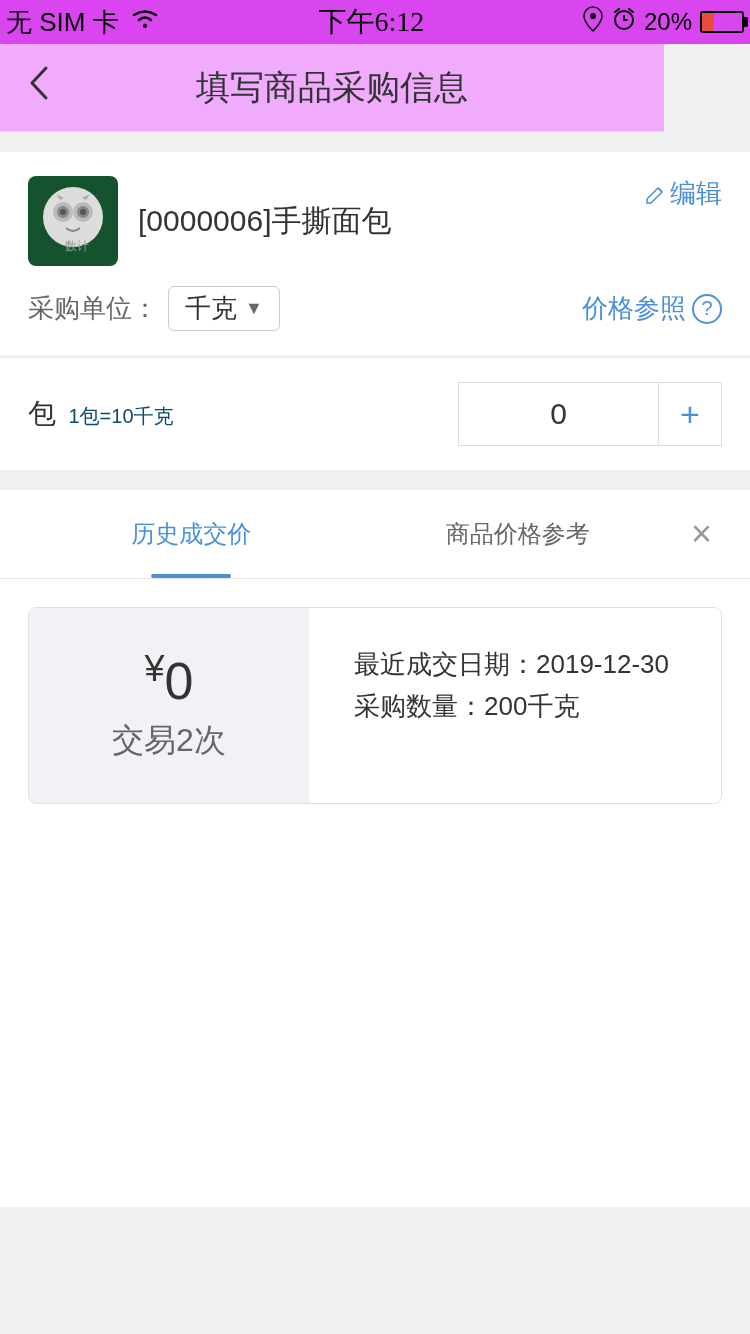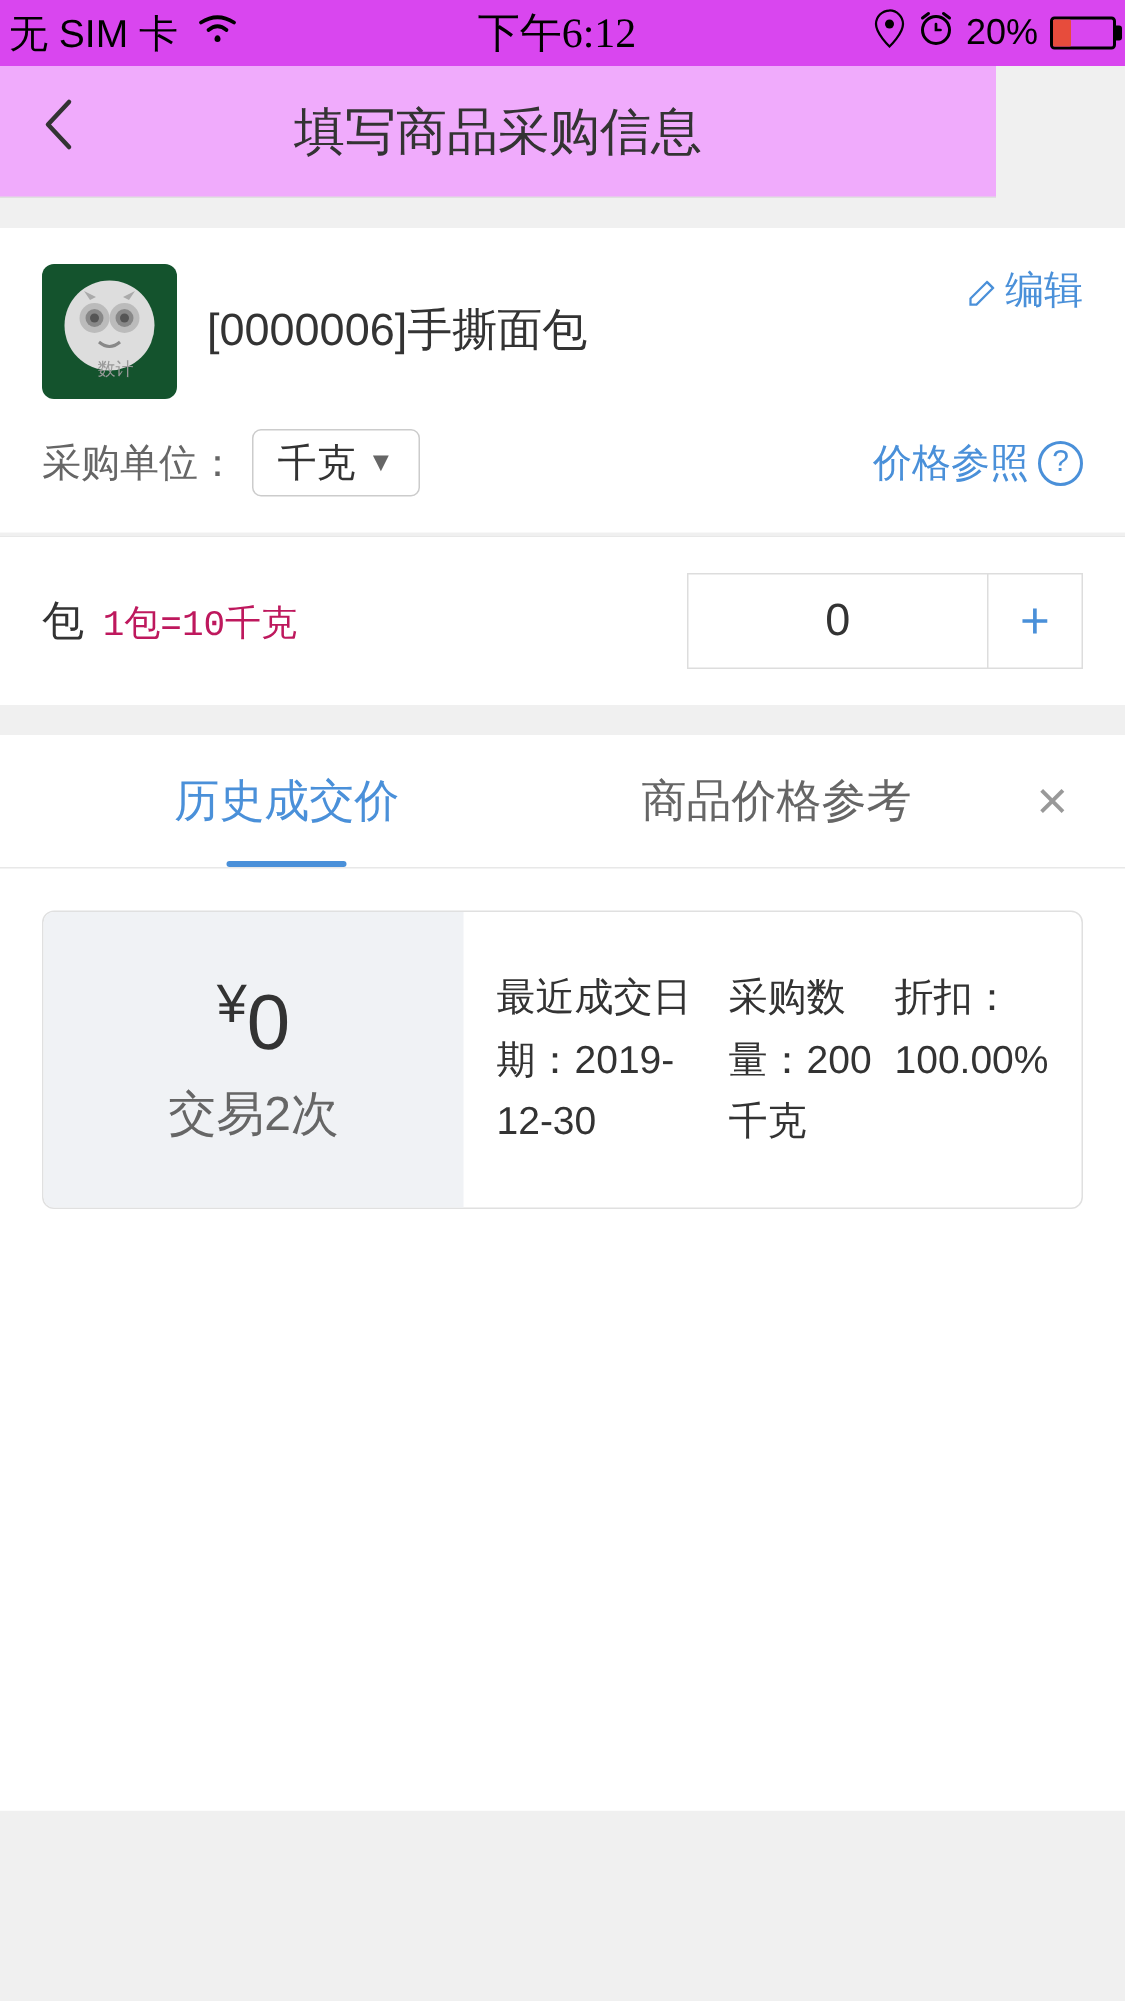--- a/index.html
+++ b/index.html
@@ -198,24 +198,23 @@
       align-items: center;
       justify-content: space-between;
       border-top: 1px solid #e8e8e8;
     }
     .quantity-label {
       font-size: 28px;
       color: #333;
       font-weight: 500;
     }
     .quantity-sub {
-      font-size: 24px;
-      color: #be185d;
+      font-size: 20px;
+      color: #0c4a6e;
       margin-left: 8px;
-      font-family: Liberation Mono, monospace;
     }
     .quantity-controls {
       display: flex;
       align-items: center;
     }
     .quantity-input {
       width: 200px;
       height: 64px;
       border: 1px solid #ddd;
       border-right: none;
@@ -250,21 +249,21 @@
       position: relative;
       padding: 0 28px;
     }
     .tab-item {
       flex: 1;
       height: 88px;
       display: flex;
       flex-direction: column;
       align-items: center;
       justify-content: center;
-      font-size: 30px;
+      font-size: 24px;
       cursor: pointer;
       position: relative;
     }
     .tab-item.active {
       color: #4a90d9;
     }
     .tab-item.inactive {
       color: #666;
     }
     .tab-underline {
@@ -310,23 +309,23 @@
       font-size: 36px;
       vertical-align: super;
     }
     .history-transactions {
       font-size: 32px;
       color: #666;
       margin-top: 8px;
     }
     .history-right {
       flex: 1;
-      padding: 36px 22px;
-      display: flex;
-      flex-direction: row;
+      padding: 36px 45px;
+      display: flex;
+      flex-direction: column;
     }
     .history-detail-row {
       font-size: 26px;
       color: #333;
       line-height: 1.6;
     }
 
     
     .main-content {
       background: #fff;
@@ -458,19 +457,16 @@
         </div>
         <div class="history-transactions">交易2次</div>
       </div>
       <div class="history-right">
         <div class="history-detail-row">
           <span>最近成交日期：</span><span>2019-12-30</span>
         </div>
         <div class="history-detail-row">
           <span>采购数量：</span><span>200千克</span>
         </div>
-        <div class="history-detail-row">
-          <span>折扣：</span><span>100.00%</span>
-        </div>
       </div>
     </div>
   </div>
 </div>
 
 </body></html>

